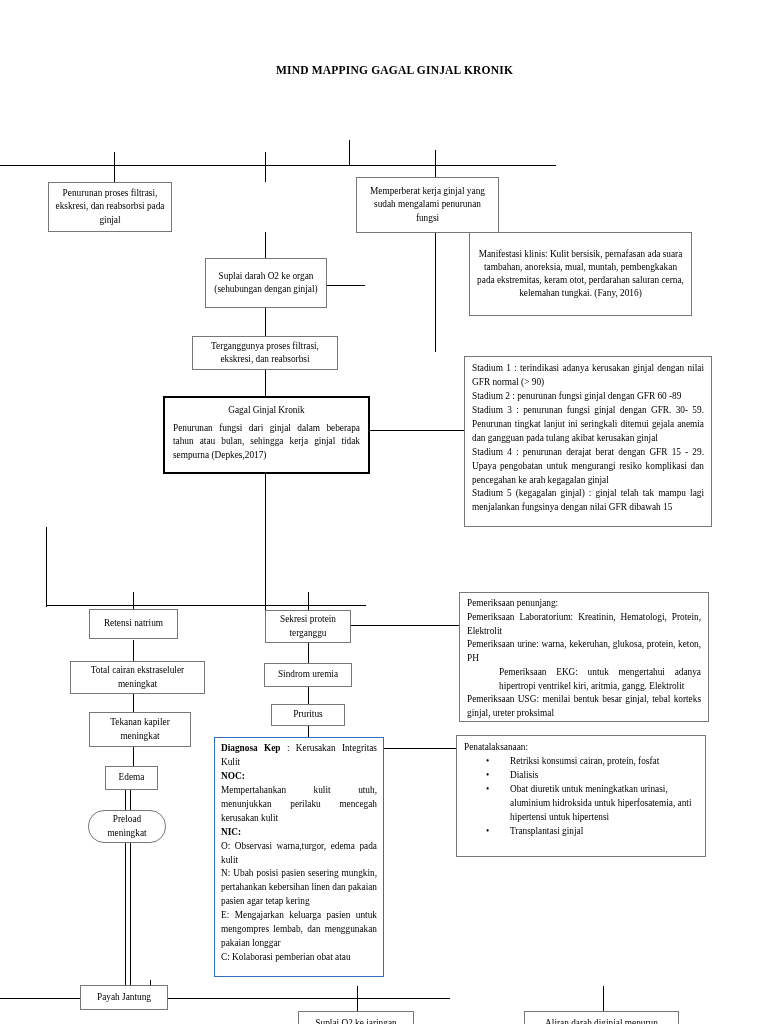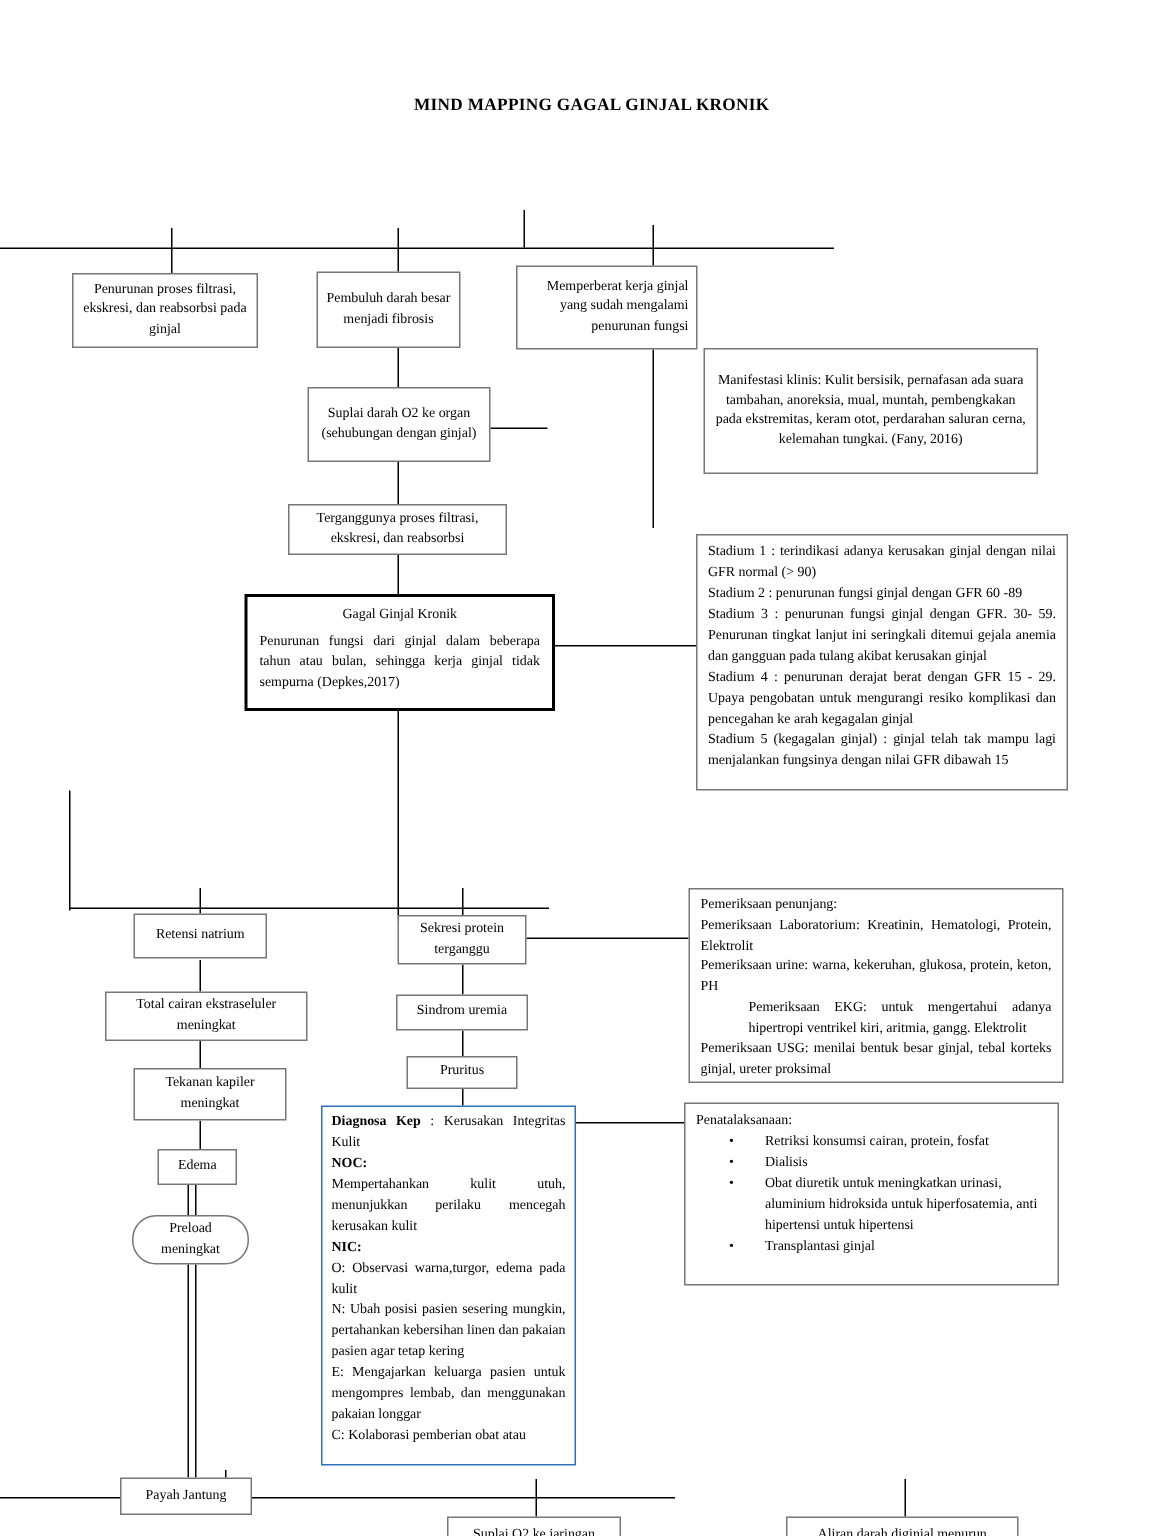--- a/index.html
+++ b/index.html
@@ -100,23 +100,22 @@
   <div class="ln h" style="left:380px;top:748px;width:80px;"></div>
 
   <div class="ln h" style="left:0px;top:998px;width:450px;"></div>
   <div class="ln v" style="left:150px;top:980px;height:18px;"></div>
   <div class="ln v" style="left:357px;top:986px;height:26px;"></div>
   <div class="ln v" style="left:603px;top:986px;height:26px;"></div>
 
 
   <div class="box" style="left:48px;top:182px;width:124px;height:50px;text-align:center;">Penurunan proses filtrasi, ekskresi, dan reabsorbsi pada ginjal</div>
 
-  <div class="box" style="left:211px;top:181px;width:96px;height:51px;">Pembuluh darah besar menjadi fibrosis</div>
 
-  <div class="box" style="left:344px;top:177px;width:121px;height:56px;text-align:right;">Memperberat kerja ginjal yang sudah mengalami penurunan fungsi</div>
+  <div class="box" style="left:356px;top:177px;width:143px;height:56px;">Memperberat kerja ginjal yang sudah mengalami penurunan fungsi</div>
 
   <div class="box" style="left:205px;top:258px;width:122px;height:50px;">Suplai darah O2 ke organ (sehubungan dengan ginjal)</div>
 
   <div class="box" style="left:192px;top:336px;width:146px;height:34px;">Terganggunya proses filtrasi, ekskresi, dan reabsorbsi</div>
 
   <div class="box" style="left:469px;top:232px;width:223px;height:84px;">Manifestasi klinis: Kulit bersisik, pernafasan ada suara tambahan, anoreksia, mual, muntah, pembengkakan pada ekstremitas, keram otot, perdarahan saluran cerna, kelemahan tungkai. (Fany, 2016)</div>
 
   <div class="box thick left" style="left:163px;top:396px;width:207px;height:78px;padding:6px 8px;">
     <span class="hdr">Gagal Ginjal Kronik</span>
     <span style="display:block;text-align:justify;">Penurunan fungsi dari ginjal dalam beberapa tahun atau bulan, sehingga kerja ginjal tidak sempurna (Depkes,2017)</span>

